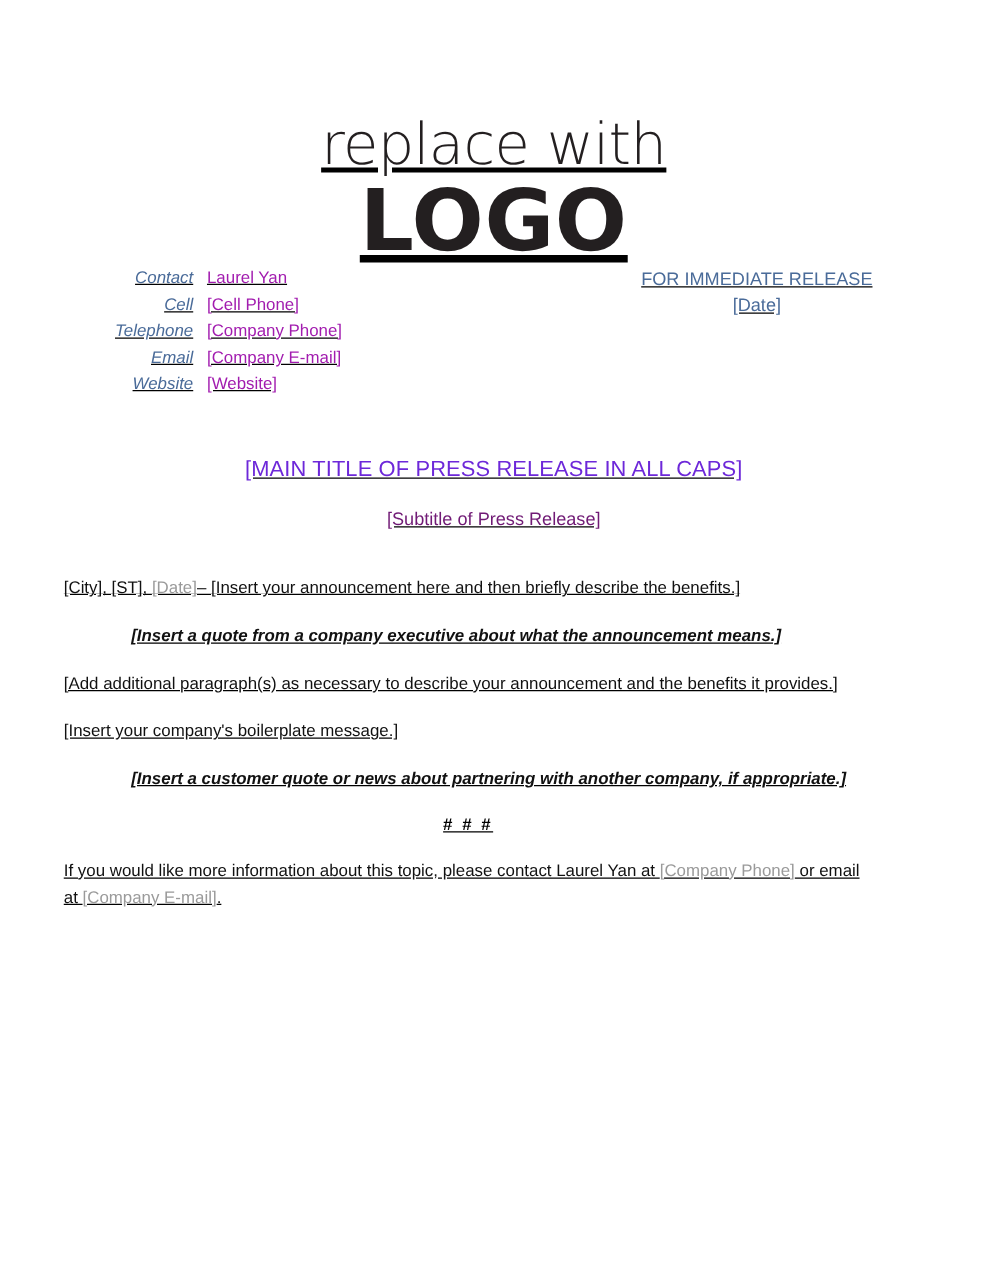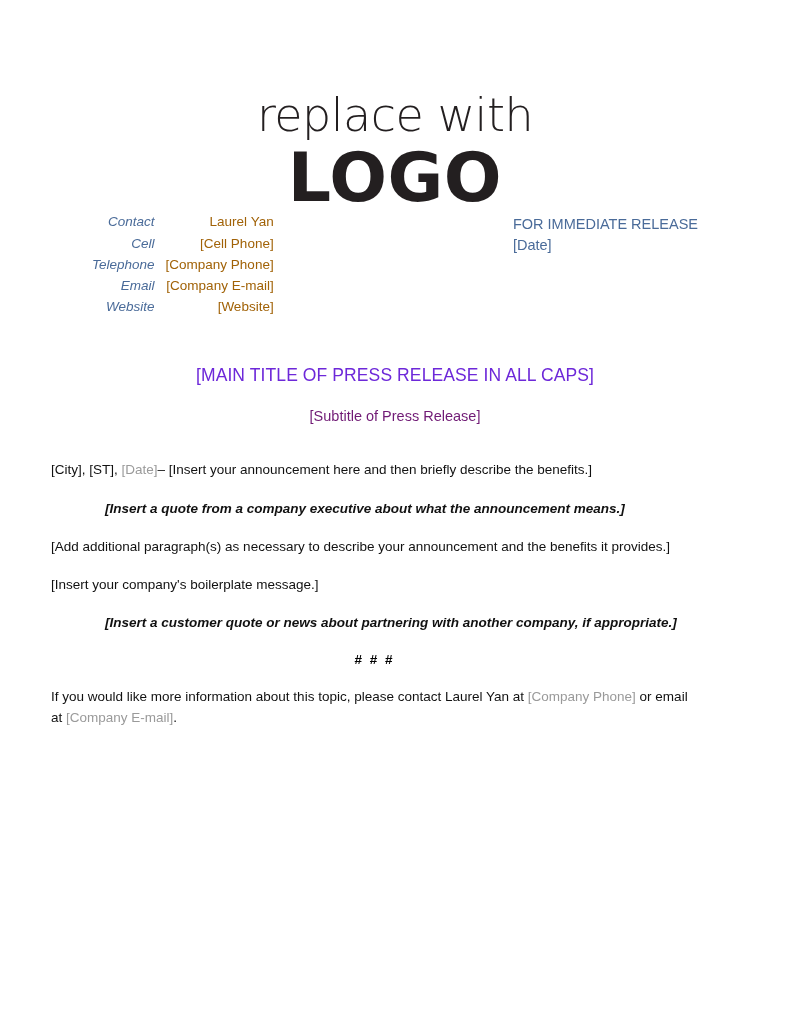--- a/index.html
+++ b/index.html
@@ -14,20 +14,21 @@
     color: #000000;
     position: relative;
     overflow: hidden;
   }
   .page {
     width: 790px;
     height: 1022px;
     background: #ffffff;
     position: relative;
     box-sizing: border-box;
+    text-decoration: underline;
   }
 
   
   .logo-block {
     text-align: center;
     padding-top: 92px;
   }
   .logo-line1 {
     font-family: "DejaVu Sans", sans-serif;
     font-size: 46px;
@@ -63,26 +64,25 @@
     line-height: 1.35;
   }
   .contact-label {
     text-align: right;
     font-style: italic;
     color: #4a6b99;
     padding-right: 11px !important;
     white-space: nowrap;
   }
   .contact-value {
-    color: #a16207;
+    color: #a21caf;
     white-space: nowrap;
-    text-align: right;
   }
   .release-block {
-    text-align: left;
+    text-align: center;
     color: #4a6b99;
     font-size: 14.5px;
     line-height: 1.45;
     padding-top: 1px;
   }
 
   
   .main-title {
     margin-top: 46px;
     text-align: center;

